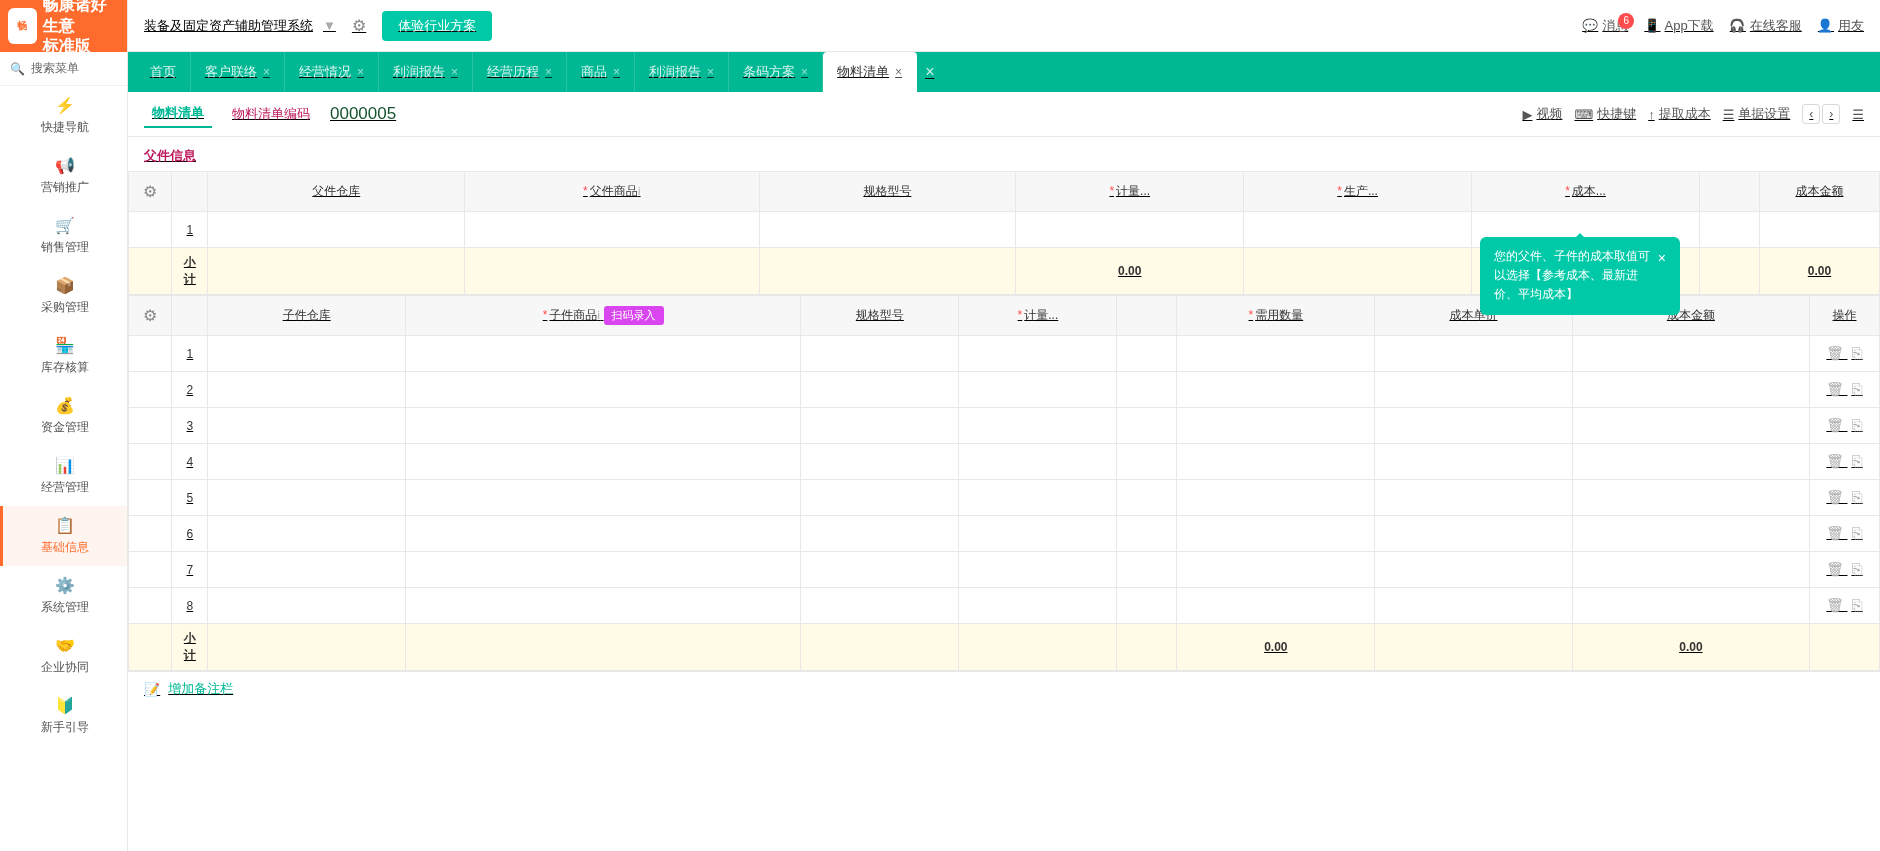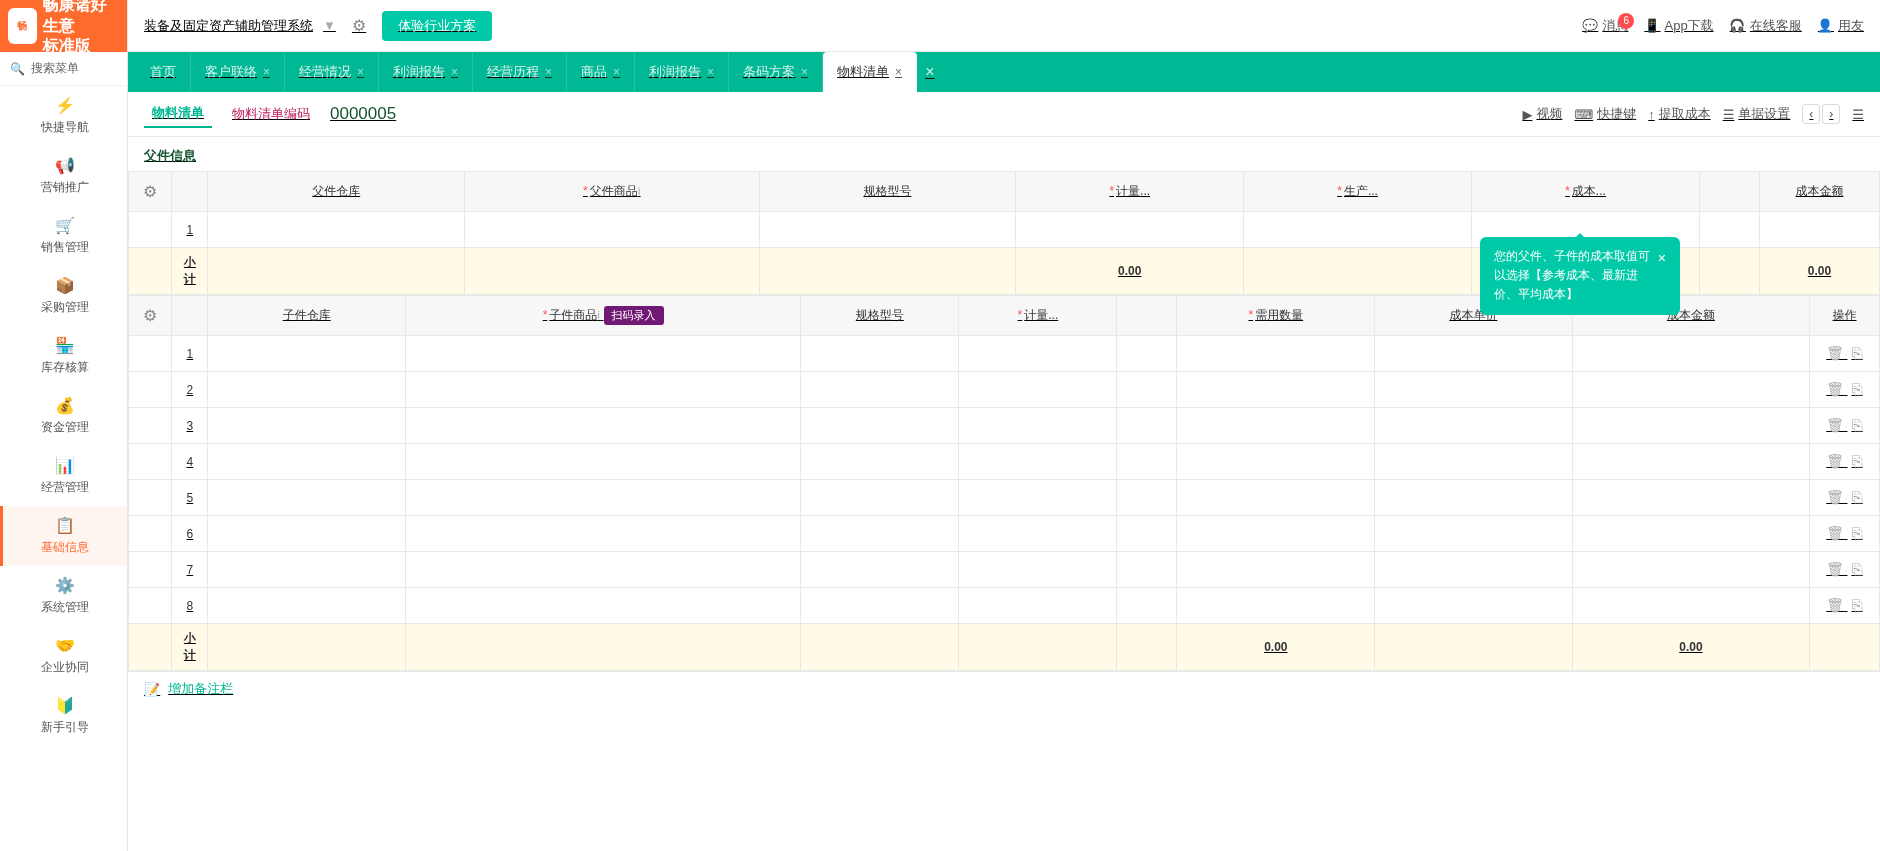--- a/index.html
+++ b/index.html
@@ -163,21 +163,21 @@
       flex: 1;
       overflow-y: auto;
       padding: 0;
       position: relative;
     }
 
     
     .section-title {
       font-size: 13px;
       font-weight: bold;
-      color: #14532d;
+      color: #be185d;
       padding: 10px 16px 6px;
     }
 
     
     .data-table {
       width: 100%;
       border-collapse: collapse;
       font-size: 12px;
     }
     .data-table th {
@@ -198,21 +198,21 @@
     }
     .data-table tr.subtotal td {
       background: #fffbe6;
       font-weight: bold;
     }
     .required { color: #ff4d4f; margin-right: 2px; }
     .th-settings { width: 36px; }
     .col-num { width: 36px; color: #888; }
     .col-action { width: 70px; }
     .scan-btn {
-      background: #701a75;
+      background: #d946ef;
       color: #fff;
       border: none;
       padding: 2px 8px;
       border-radius: 3px;
       font-size: 11px;
       cursor: pointer;
     }
 
     
     .tooltip-box {

